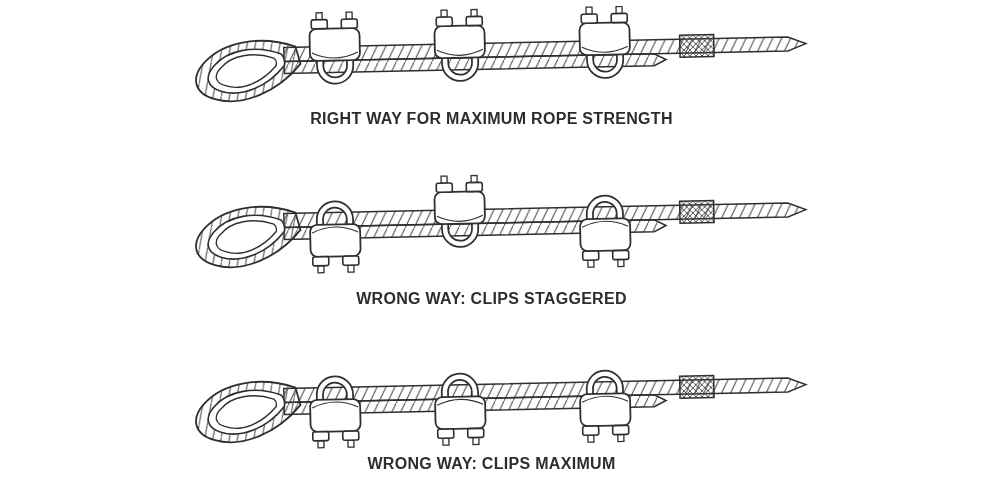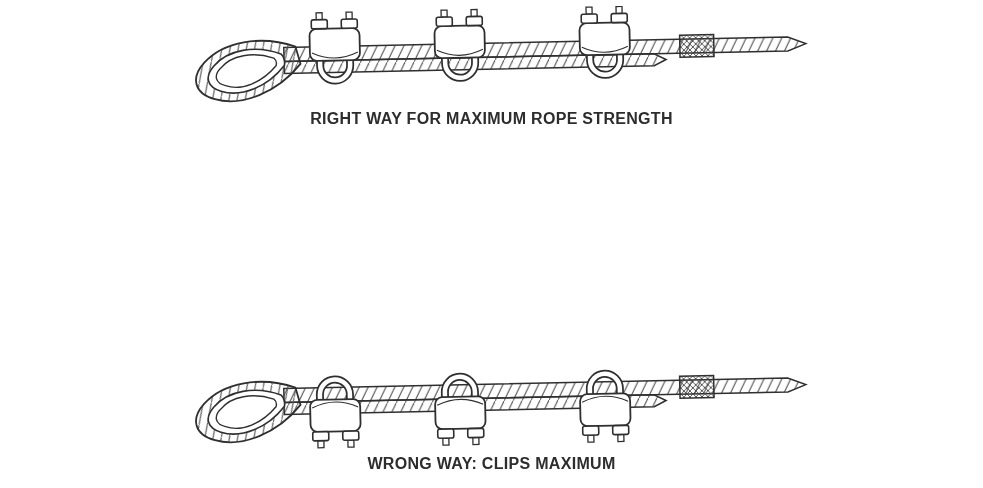--- a/index.html
+++ b/index.html
@@ -73,20 +73,32 @@
         <use href="#ropeRun"></use>
         <use href="#eyeShape" transform="translate(242 60) rotate(-15)"></use>
         <use href="#clipShape" transform="translate(335 50)"></use>
         <use href="#clipShape" transform="translate(460 50)"></use>
         <use href="#clipShape" transform="translate(605 50)"></use>
       </g>
     </svg>
     <figcaption class="caption" style="color: rgb(45, 45, 45);">RIGHT WAY FOR MAXIMUM ROPE STRENGTH</figcaption>
   </figure>
 
+  <figure class="row" id="row-2" style="margin:0">
+    <svg width="983" height="150" viewBox="0 0 983 150">
+      <g transform="rotate(-1.2 500 50)">
+        <use href="#ropeRun"></use>
+        <use href="#eyeShape" transform="translate(242 60) rotate(-15)"></use>
+        <use href="#clipShape" transform="translate(335 50) scale(1 -1)"></use>
+        <use href="#clipShape" transform="translate(460 50)"></use>
+        <use href="#clipShape" transform="translate(605 50) scale(1 -1)"></use>
+      </g>
+    </svg>
+    <figcaption class="caption" style="color: rgb(45, 45, 45);">WRONG WAY: CLIPS STAGGERED</figcaption>
+  </figure>
 
   <figure class="row" id="row-3" style="margin:0">
     <svg width="983" height="150" viewBox="0 0 983 150">
       <g transform="rotate(-1.2 500 50)">
         <use href="#ropeRun"></use>
         <use href="#eyeShape" transform="translate(242 60) rotate(-15)"></use>
         <use href="#clipShape" transform="translate(335 50) scale(1 -1)"></use>
         <use href="#clipShape" transform="translate(460 50) scale(1 -1)"></use>
         <use href="#clipShape" transform="translate(605 50) scale(1 -1)"></use>
       </g>

